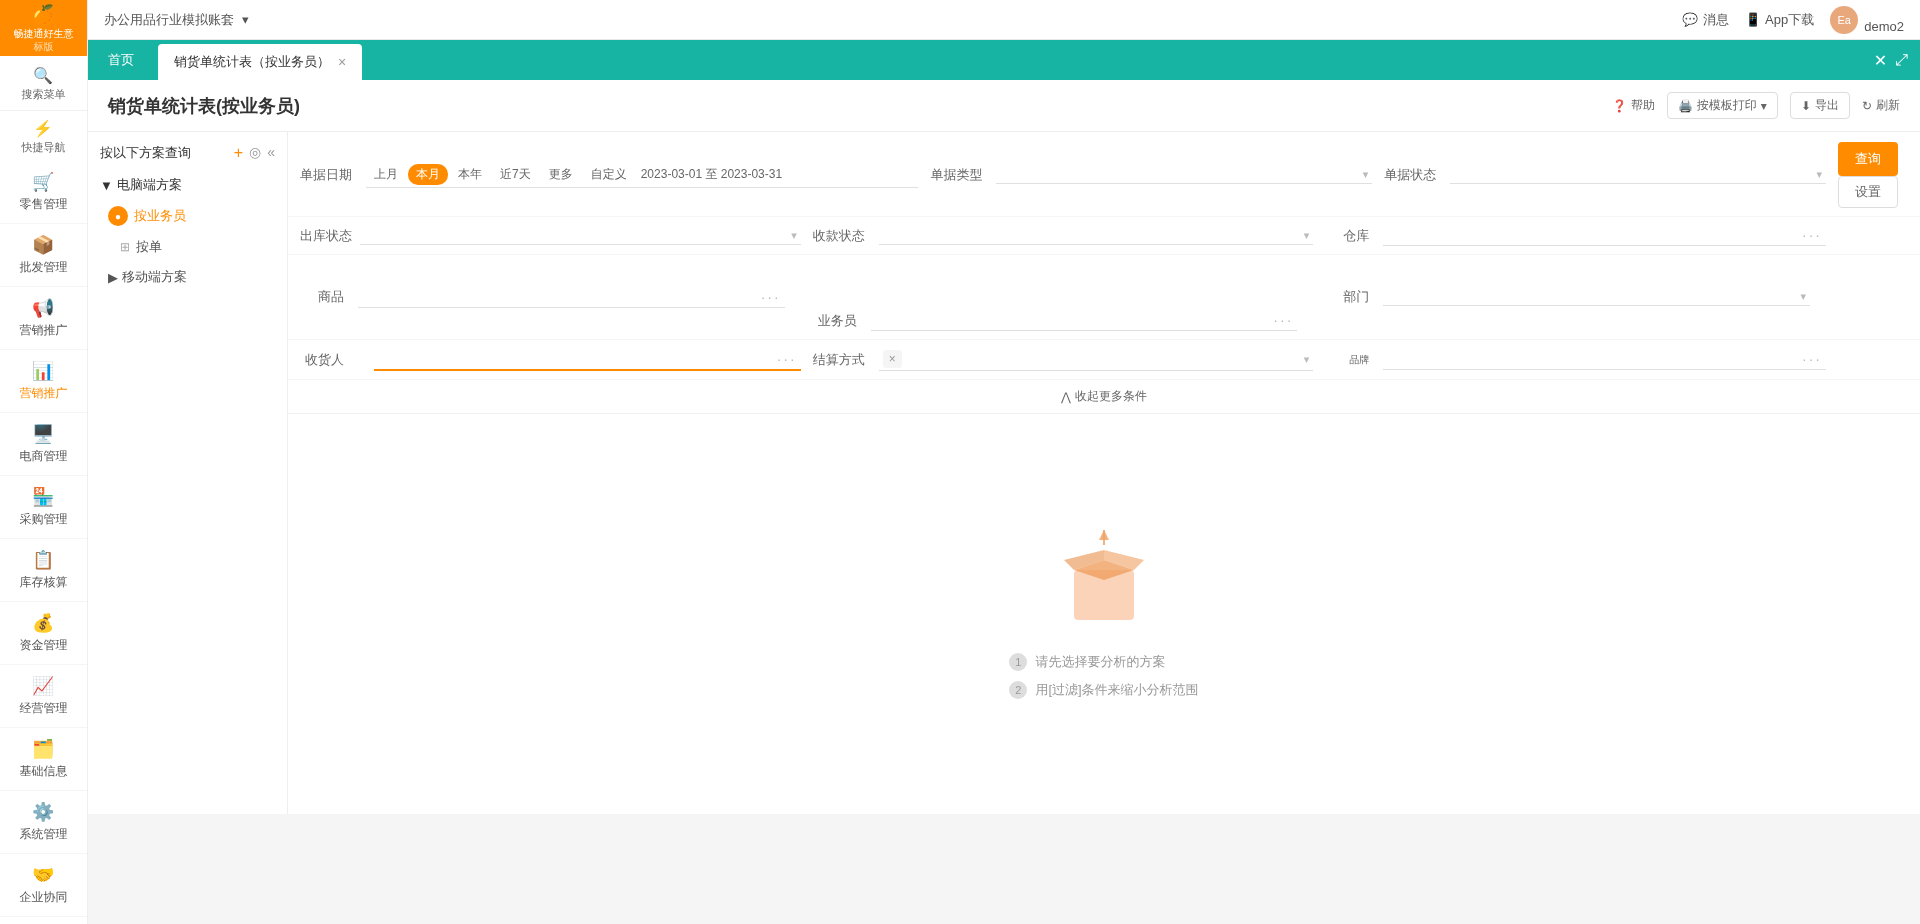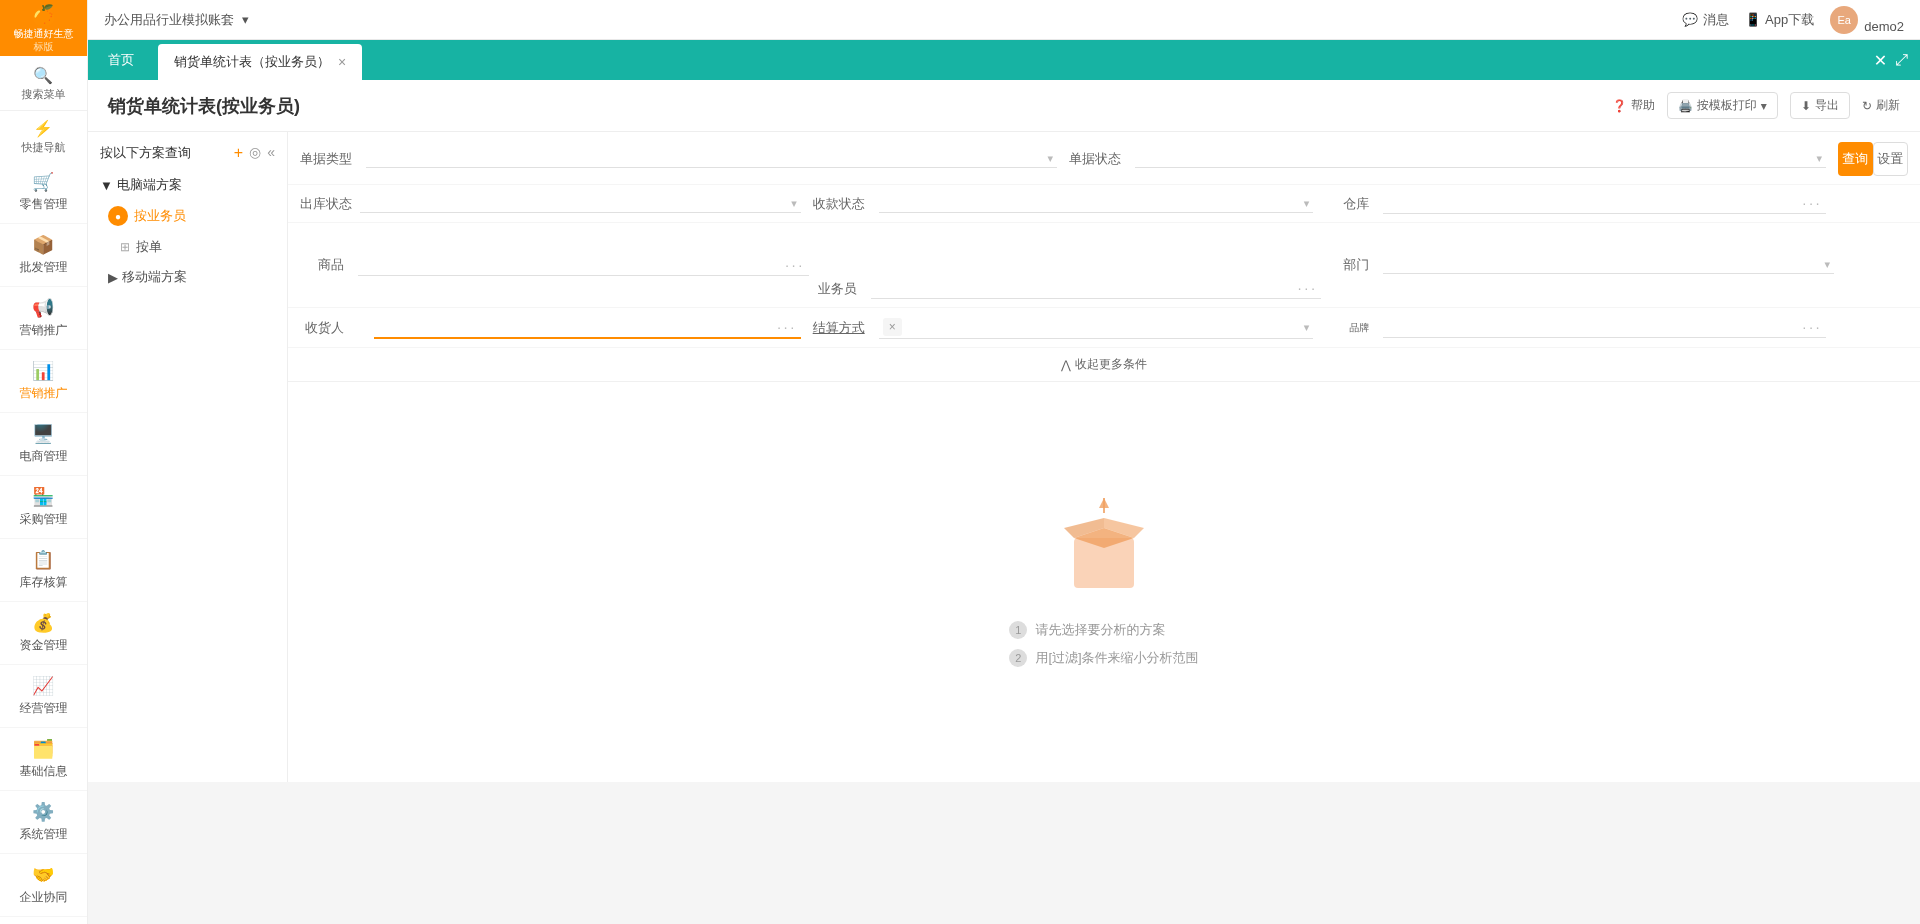--- a/index.html
+++ b/index.html
@@ -249,35 +249,47 @@
           <span>▶</span>
           <span>移动端方案</span>
         </div>
       </div>
 
       <div style="flex:1;display:flex;flex-direction:column;">
 
         <div class="filter-section">
 
           <div style="display:flex;align-items:center;padding:10px 12px 8px;border-bottom:1px solid #f5f5f5;gap:12px;">
+            <div style="display:flex;align-items:center;flex:1.4;gap:6px;">
+              <span class="filter-cell-label" style="min-width:52px;color:#666;font-size:13px;text-align:right;white-space:nowrap;padding-right:8px;">单据日期</span>
+              <div style="flex:1;display:flex;align-items:center;border-bottom:1px solid #e0e0e0;padding:2px 0;gap:2px;">
+                <span class="date-btn">上月</span>
+                <span class="date-btn active">本月</span>
+                <span class="date-btn">本年</span>
+                <span class="date-btn">近7天</span>
+                <span class="date-btn">更多</span>
+                <span class="date-btn">自定义</span>
+                <span class="date-range">2023-03-01 至 2023-03-31</span>
+              </div>
+            </div>
             <div style="display:flex;align-items:center;flex:1;gap:6px;">
               <span style="min-width:52px;color:#666;font-size:13px;text-align:right;white-space:nowrap;padding-right:8px;">单据类型</span>
               <div style="flex:1;display:flex;align-items:center;justify-content:space-between;border-bottom:1px solid #e0e0e0;padding:2px 4px;cursor:pointer;">
                 <span style="color:#ccc;font-size:12px;"></span>
                 <span class="dropdown-arrow">▾</span>
               </div>
             </div>
             <div style="display:flex;align-items:center;flex:1;gap:6px;">
               <span style="min-width:52px;color:#666;font-size:13px;text-align:right;white-space:nowrap;padding-right:8px;">单据状态</span>
               <div style="flex:1;display:flex;align-items:center;justify-content:space-between;border-bottom:1px solid #e0e0e0;padding:2px 4px;cursor:pointer;">
                 <span style="color:#ccc;font-size:12px;"></span>
                 <span class="dropdown-arrow">▾</span>
               </div>
             </div>
-            <div style="width:70px;display:flex;flex-direction:row;gap:0;">
+            <div style="width:70px;display:flex;flex-direction:column;gap:0;">
               <button class="btn-query">查询</button>
               <button class="btn-setting">设置</button>
             </div>
           </div>
 
           <div style="display:flex;align-items:center;padding:8px 12px;border-bottom:1px solid #f5f5f5;gap:12px;">
             <div style="display:flex;align-items:center;flex:1;">
               <span style="min-width:52px;color:#666;font-size:13px;text-align:right;white-space:nowrap;padding-right:8px;">出库状态</span>
               <div style="flex:1;display:flex;align-items:center;justify-content:space-between;border-bottom:1px solid #e0e0e0;padding:2px 4px;cursor:pointer;">
                 <span style="color:#ccc;font-size:12px;"></span>
@@ -294,21 +306,21 @@
             <div style="display:flex;align-items:center;flex:1;gap:6px;">
               <span style="min-width:52px;color:#666;font-size:13px;text-align:right;white-space:nowrap;padding-right:8px;">仓库</span>
               <div style="flex:1;display:flex;align-items:center;justify-content:space-between;border-bottom:1px solid #e0e0e0;padding:2px 4px;cursor:pointer;">
                 <span style="color:#ccc;font-size:12px;"></span>
                 <span class="more-dots">···</span>
               </div>
             </div>
             <div style="width:70px;"></div>
           </div>
 
-          <div style="display:flex;align-items:center;padding:8px 12px;border-bottom:1px solid #f5f5f5;gap:4px;">
+          <div style="display:flex;align-items:center;padding:8px 12px;border-bottom:1px solid #f5f5f5;gap:28px;">
             <div style="display:flex;align-items:center;flex:1;gap:6px;">
               <span style="min-width:52px;color:#666;font-size:13px;text-align:right;white-space:nowrap;padding-right:8px;">商品</span>
               <div style="flex:1;display:flex;align-items:center;justify-content:space-between;border-bottom:1px solid #e0e0e0;padding:2px 4px;cursor:pointer;">
                 <span style="color:#ccc;font-size:12px;"></span>
                 <span class="more-dots">···</span>
               </div>
             </div>
             <div style="display:flex;align-items:center;flex:1;gap:6px;margin-top:47px;">
               <span style="min-width:52px;color:#666;font-size:13px;text-align:right;white-space:nowrap;padding-right:8px;">业务员</span>
               <div style="flex:1;display:flex;align-items:center;justify-content:space-between;border-bottom:1px solid #e0e0e0;padding:2px 4px;cursor:pointer;">
@@ -328,21 +340,21 @@
 
           <div style="display:flex;align-items:center;padding:8px 12px;border-bottom:1px solid #f5f5f5;gap:12px;">
             <div style="display:flex;align-items:center;flex:1;gap:22px;">
               <span style="min-width:52px;color:#666;font-size:13px;text-align:right;white-space:nowrap;padding-right:8px;">收货人</span>
               <div style="flex:1;display:flex;align-items:center;justify-content:space-between;border-bottom:2px solid #ff8c00;padding:2px 4px;cursor:pointer;">
                 <input type="text" style="border: none; outline: none; flex: 1 1 0%; font-size: 13px; color: rgb(51, 51, 51); background: transparent;">
                 <span class="more-dots">···</span>
               </div>
             </div>
             <div style="display:flex;align-items:center;flex:1;gap:6px;">
-              <span style="min-width:52px;color:#666;font-size:13px;text-align:right;white-space:nowrap;padding-right:8px;text-decoration:underline;">结算方式</span>
+              <span style="min-width:52px;color:#666;font-size:13px;text-align:right;white-space:nowrap;padding-right:8px;">结算方式</span>
               <div style="flex:1;display:flex;align-items:center;justify-content:space-between;border-bottom:1px solid #e0e0e0;padding:2px 4px;cursor:pointer;">
                 <div style="display:flex;align-items:center;gap:4px;">
                   <div class="filter-tag">
                     <span style="cursor:pointer;color:#999;">×</span>
                   </div>
                 </div>
                 <span class="dropdown-arrow">▾</span>
               </div>
             </div>
             <div style="display:flex;align-items:center;flex:1;gap:6px;">

